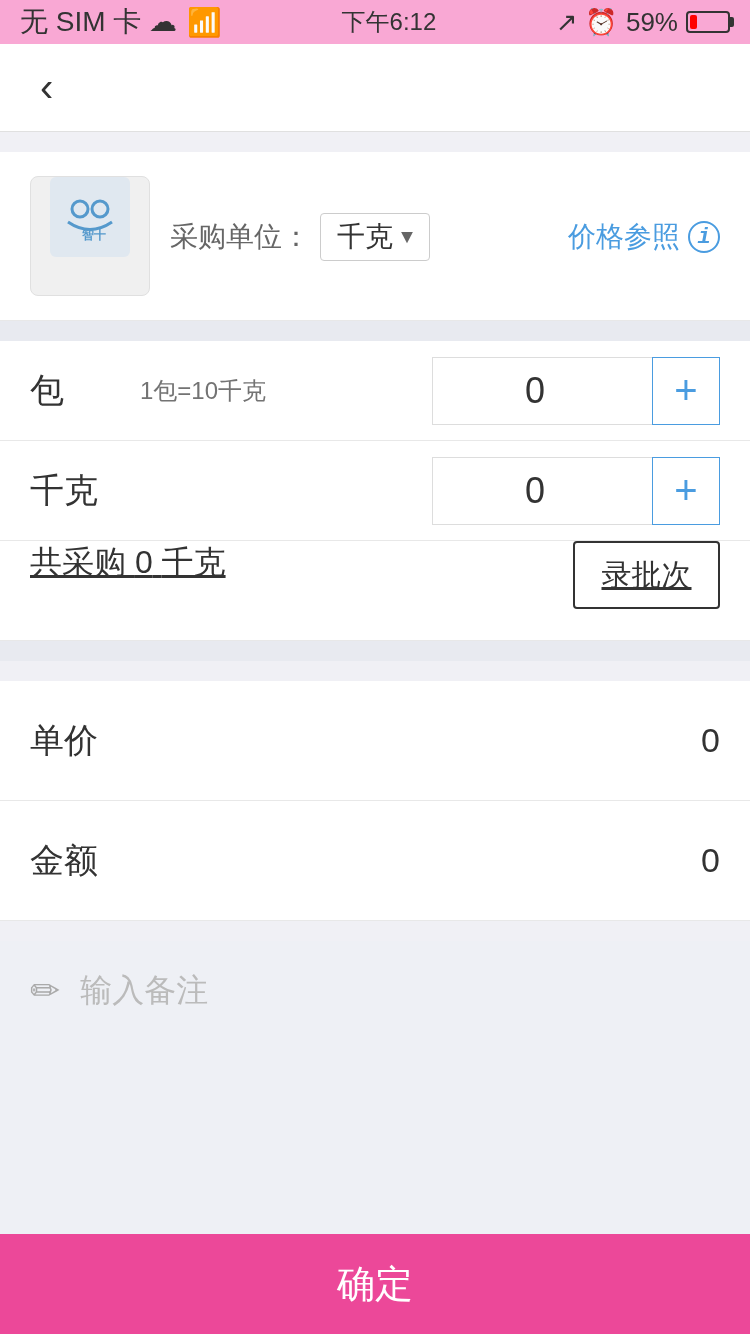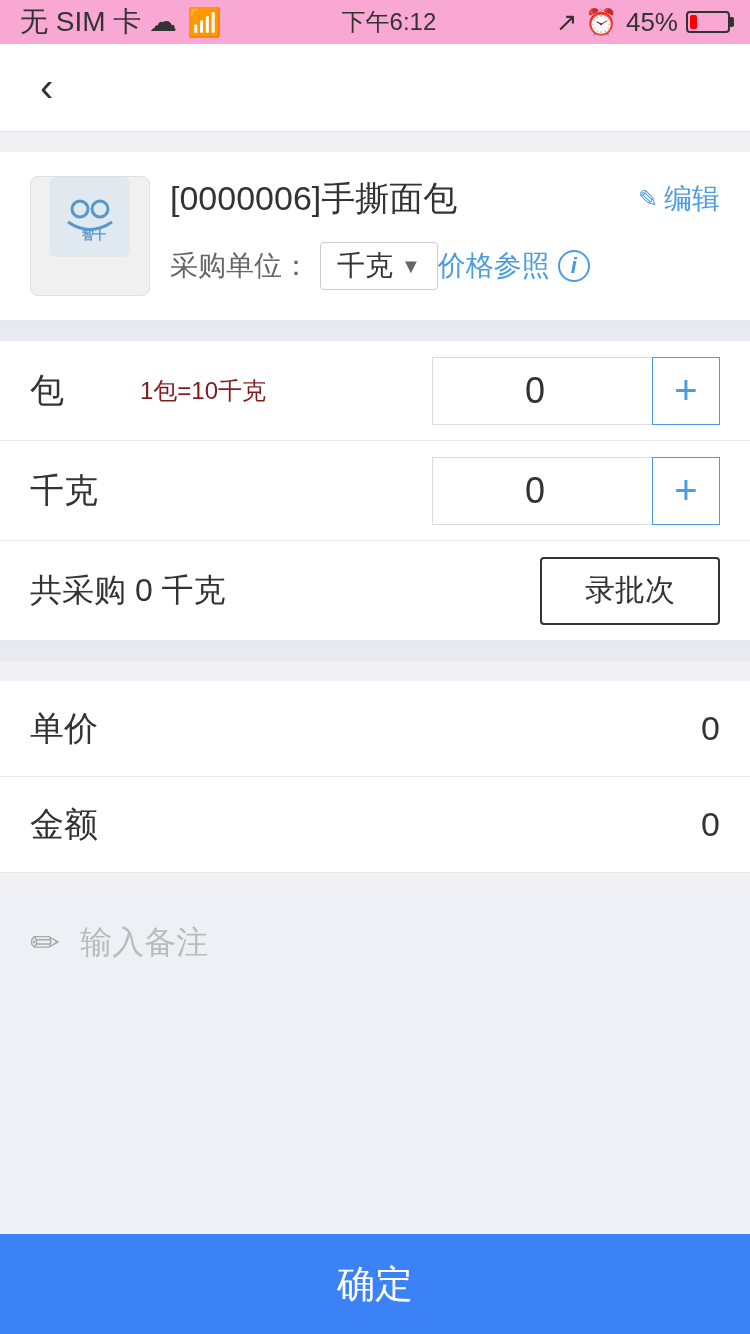--- a/index.html
+++ b/index.html
@@ -152,22 +152,23 @@
       align-items: center;
       gap: 6px;
       cursor: pointer;
     }
     .edit-icon {
       font-size: 24px;
     }
     .unit-row {
       display: flex;
       align-items: center;
-      justify-content: flex-start;
-      margin-top: 20px;
+      justify-content: space-between;
+      margin-top: 37px;
+      font-family: Liberation Mono, monospace;
     }
     .unit-label {
       font-size: 28px;
       color: #666;
     }
     .unit-select {
       border: 1px solid #ccc;
       border-radius: 4px;
       padding: 4px 16px;
       font-size: 28px;
@@ -222,21 +223,21 @@
       height: 100px;
       border-bottom: 1px solid #e8e8e8;
     }
     .input-row-label {
       font-size: 34px;
       color: #333;
       min-width: 100px;
     }
     .input-row-sublabel {
       font-size: 24px;
-      color: #7f1d1d;
+      color: #737373;
       margin-left: 10px;
       flex: 1;
     }
     .input-row-right {
       display: flex;
       align-items: center;
       gap: 0;
       margin-left: auto;
     }
     .number-input {
@@ -260,33 +261,34 @@
       font-size: 40px;
       display: flex;
       align-items: center;
       justify-content: center;
       cursor: pointer;
     }
 
     
     .total-row {
       display: flex;
-      align-items: center;
+      align-items: flex-start;
       justify-content: space-between;
       padding: 0 30px;
       height: 100px;
       background: #fff;
       border-bottom: 1px solid #e8e8e8;
+      text-decoration: underline;
     }
     .total-text {
       font-size: 32px;
       color: #333;
     }
     .record-btn {
-      width: 180px;
+      width: 147px;
       height: 68px;
       border: 2px solid #333;
       border-radius: 4px;
       background: #fff;
       color: #333;
       font-size: 30px;
       display: flex;
       align-items: center;
       justify-content: center;
       cursor: pointer;
@@ -295,21 +297,21 @@
     
     .price-section {
       background: #fff;
       margin-top: 20px;
     }
     .price-row {
       display: flex;
       align-items: center;
       justify-content: space-between;
       padding: 0 30px;
-      height: 96px;
+      height: 120px;
       border-bottom: 1px solid #e8e8e8;
     }
     .price-row-label {
       font-size: 34px;
       color: #333;
     }
     .price-row-value {
       font-size: 34px;
       color: #333;
     }
@@ -339,21 +341,21 @@
       height: 300px;
     }
 
     
     .confirm-btn {
       position: fixed;
       bottom: 0;
       left: 0;
       width: 750px;
       height: 100px;
-      background: #3b82f6;
+      background: #ec4899;
       color: #fff;
       font-size: 38px;
       border: none;
       display: flex;
       align-items: center;
       justify-content: center;
       cursor: pointer;
     }
   </style>
 </head>
@@ -361,21 +363,21 @@
 
 <div class="status-bar">
   <div class="status-left">
     <span>无 SIM 卡 ☁</span>
     <span>📶</span>
   </div>
   <div class="status-center">下午6:12</div>
   <div class="status-right">
     <span>↗</span>
     <span>⏰</span>
-    <span>45%</span>
+    <span>59%</span>
     <div class="battery-icon">
       <div class="battery-body">
         <div class="battery-fill"></div>
       </div>
     </div>
   </div>
 </div>
 
 <div class="nav-bar">
   <span class="nav-back">‹</span>
@@ -386,29 +388,20 @@
     <div class="product-logo">
       <svg width="60" height="60" viewBox="0 0 60 60">
         <circle cx="20" cy="22" r="8" fill="none" stroke="#5599cc" stroke-width="3"></circle>
         <circle cx="40" cy="22" r="8" fill="none" stroke="#5599cc" stroke-width="3"></circle>
         <path d="M8 35 Q30 50 52 35" fill="none" stroke="#5599cc" stroke-width="3"></path>
         <text x="22" y="52" font-size="12" fill="#5599cc" font-family="sans-serif">智十</text>
       </svg>
     </div>
   </div>
   <div class="product-info">
-    <div class="product-name-row">
-      <span class="product-name">
-        <span>[0000006]</span><span>手撕面包</span>
-      </span>
-      <span class="edit-btn">
-        <span class="edit-icon">✎</span>
-        <span>编辑</span>
-      </span>
-    </div>
     <div class="unit-row">
       <div style="display:flex;align-items:center;">
         <span class="unit-label">采购单位：</span>
         <div class="unit-select">
           <span>千克</span>
           <span class="unit-select-arrow">▼</span>
         </div>
       </div>
       <div class="price-ref">
         <span>价格参照</span>

